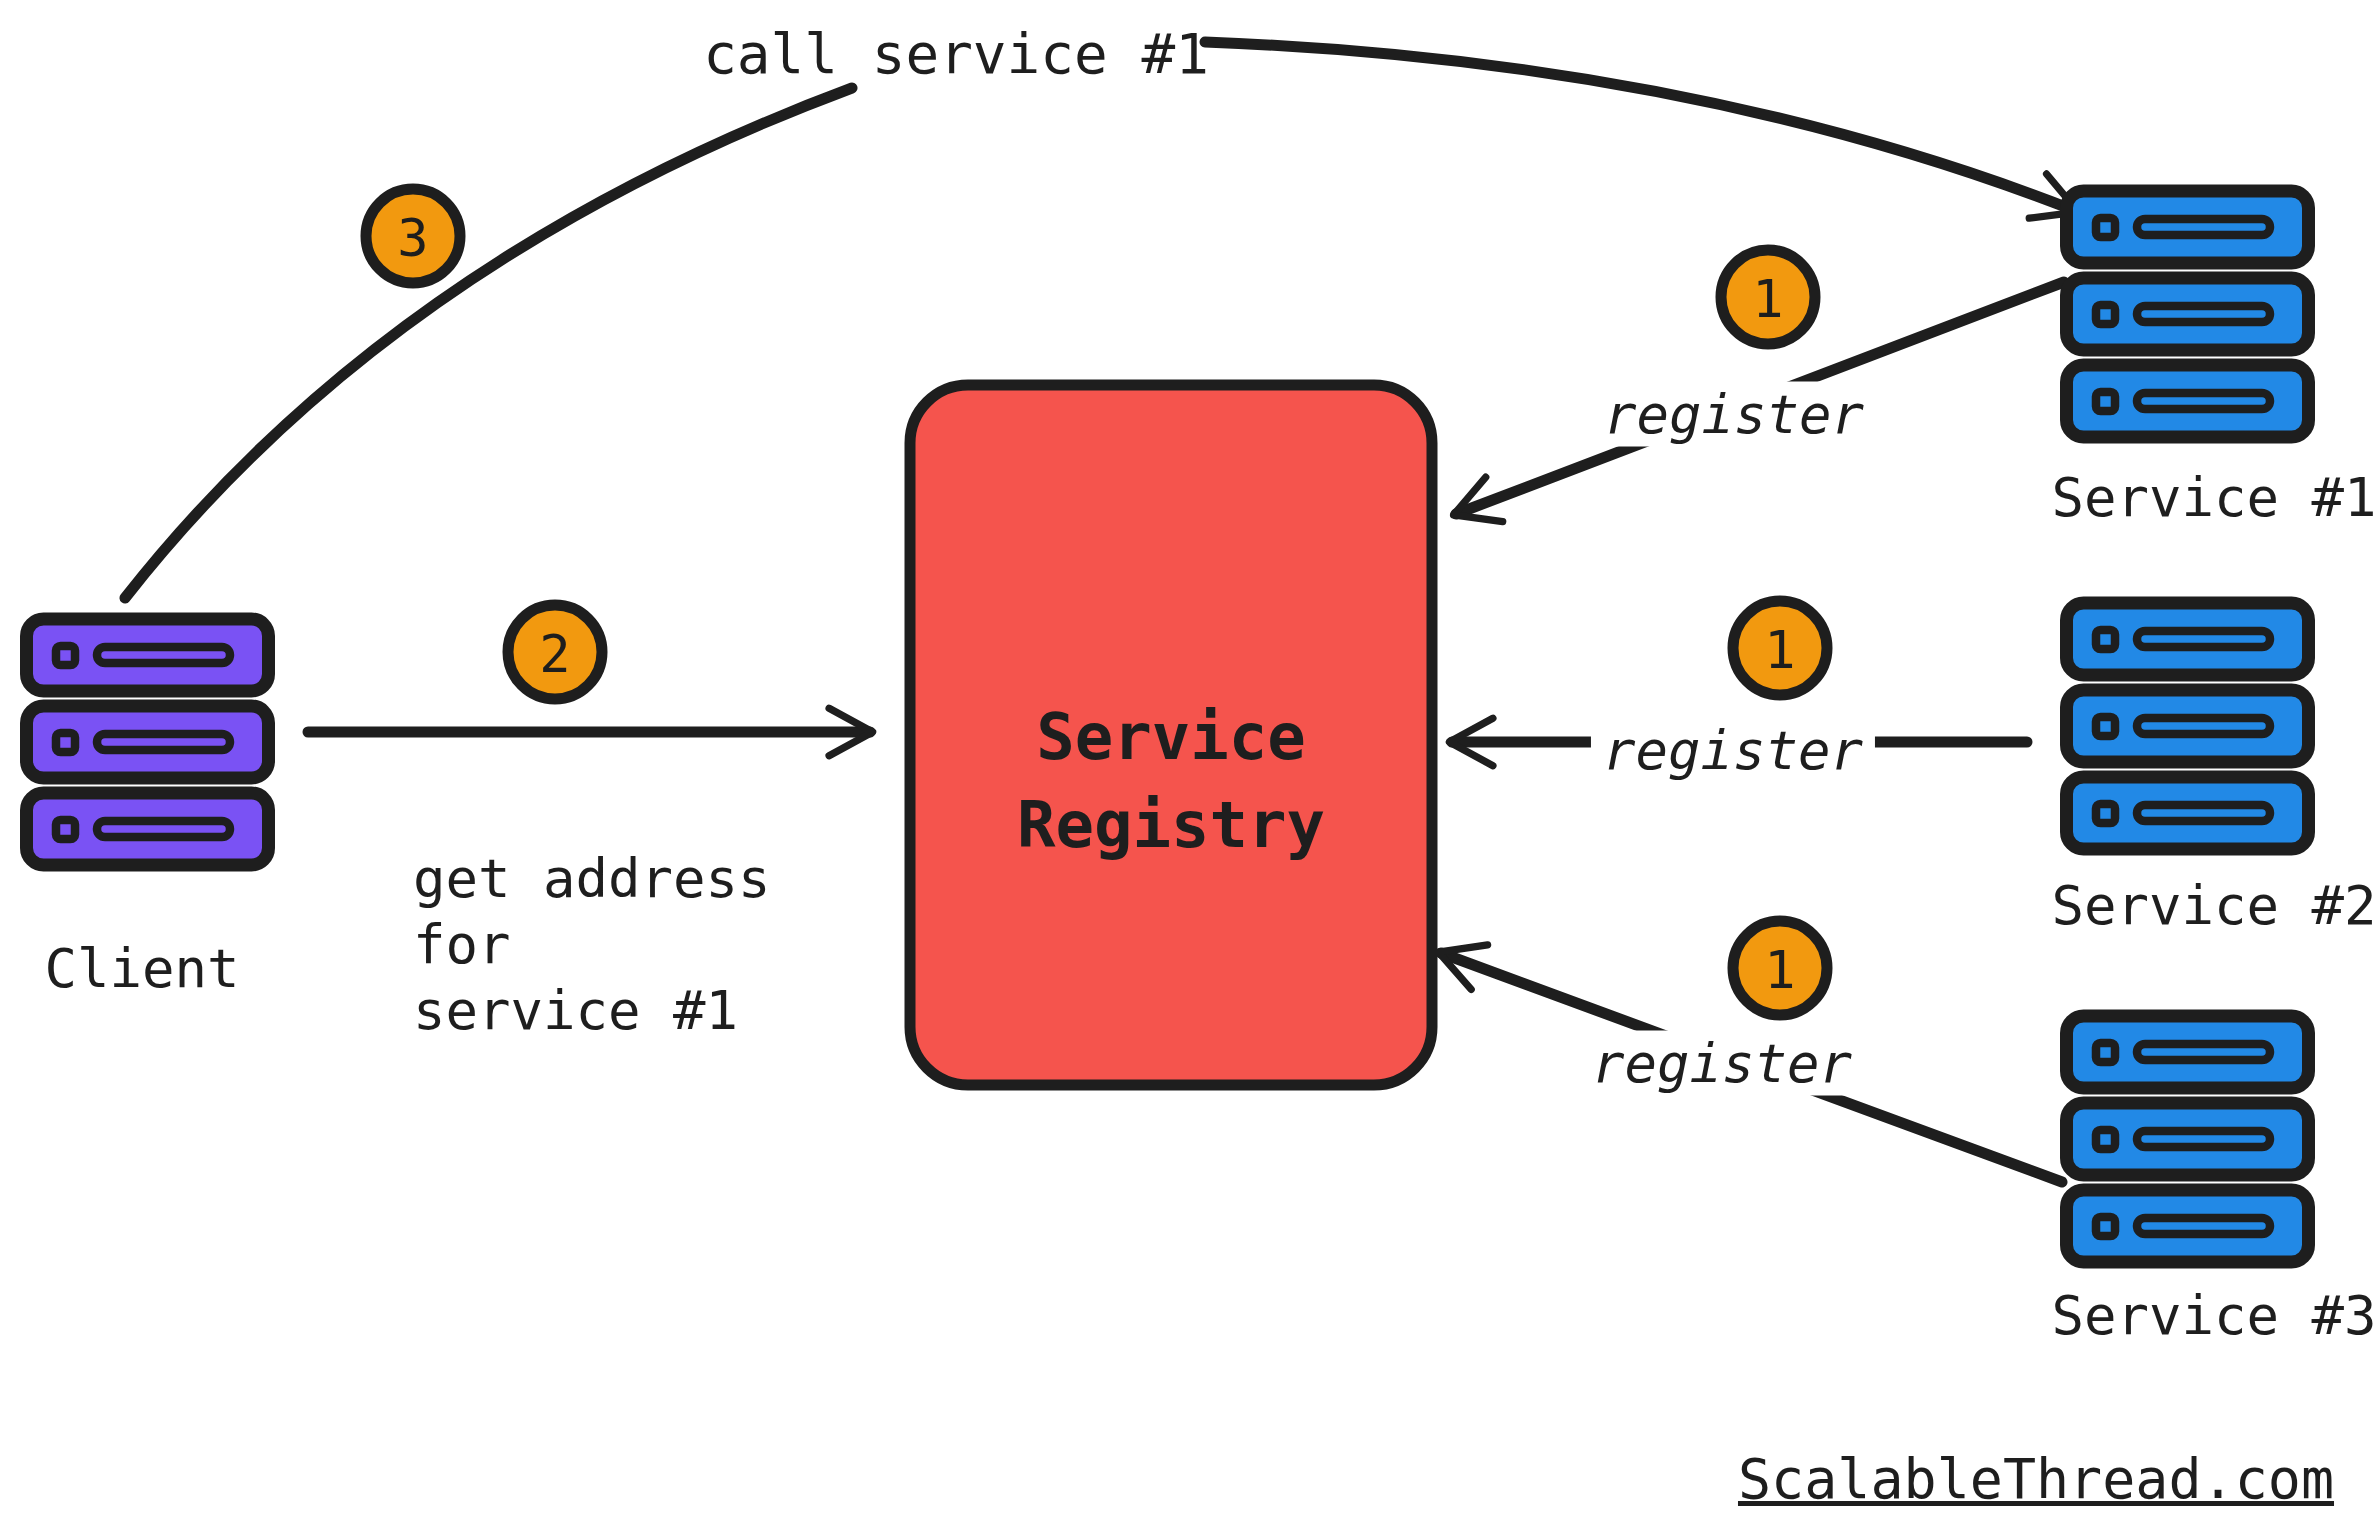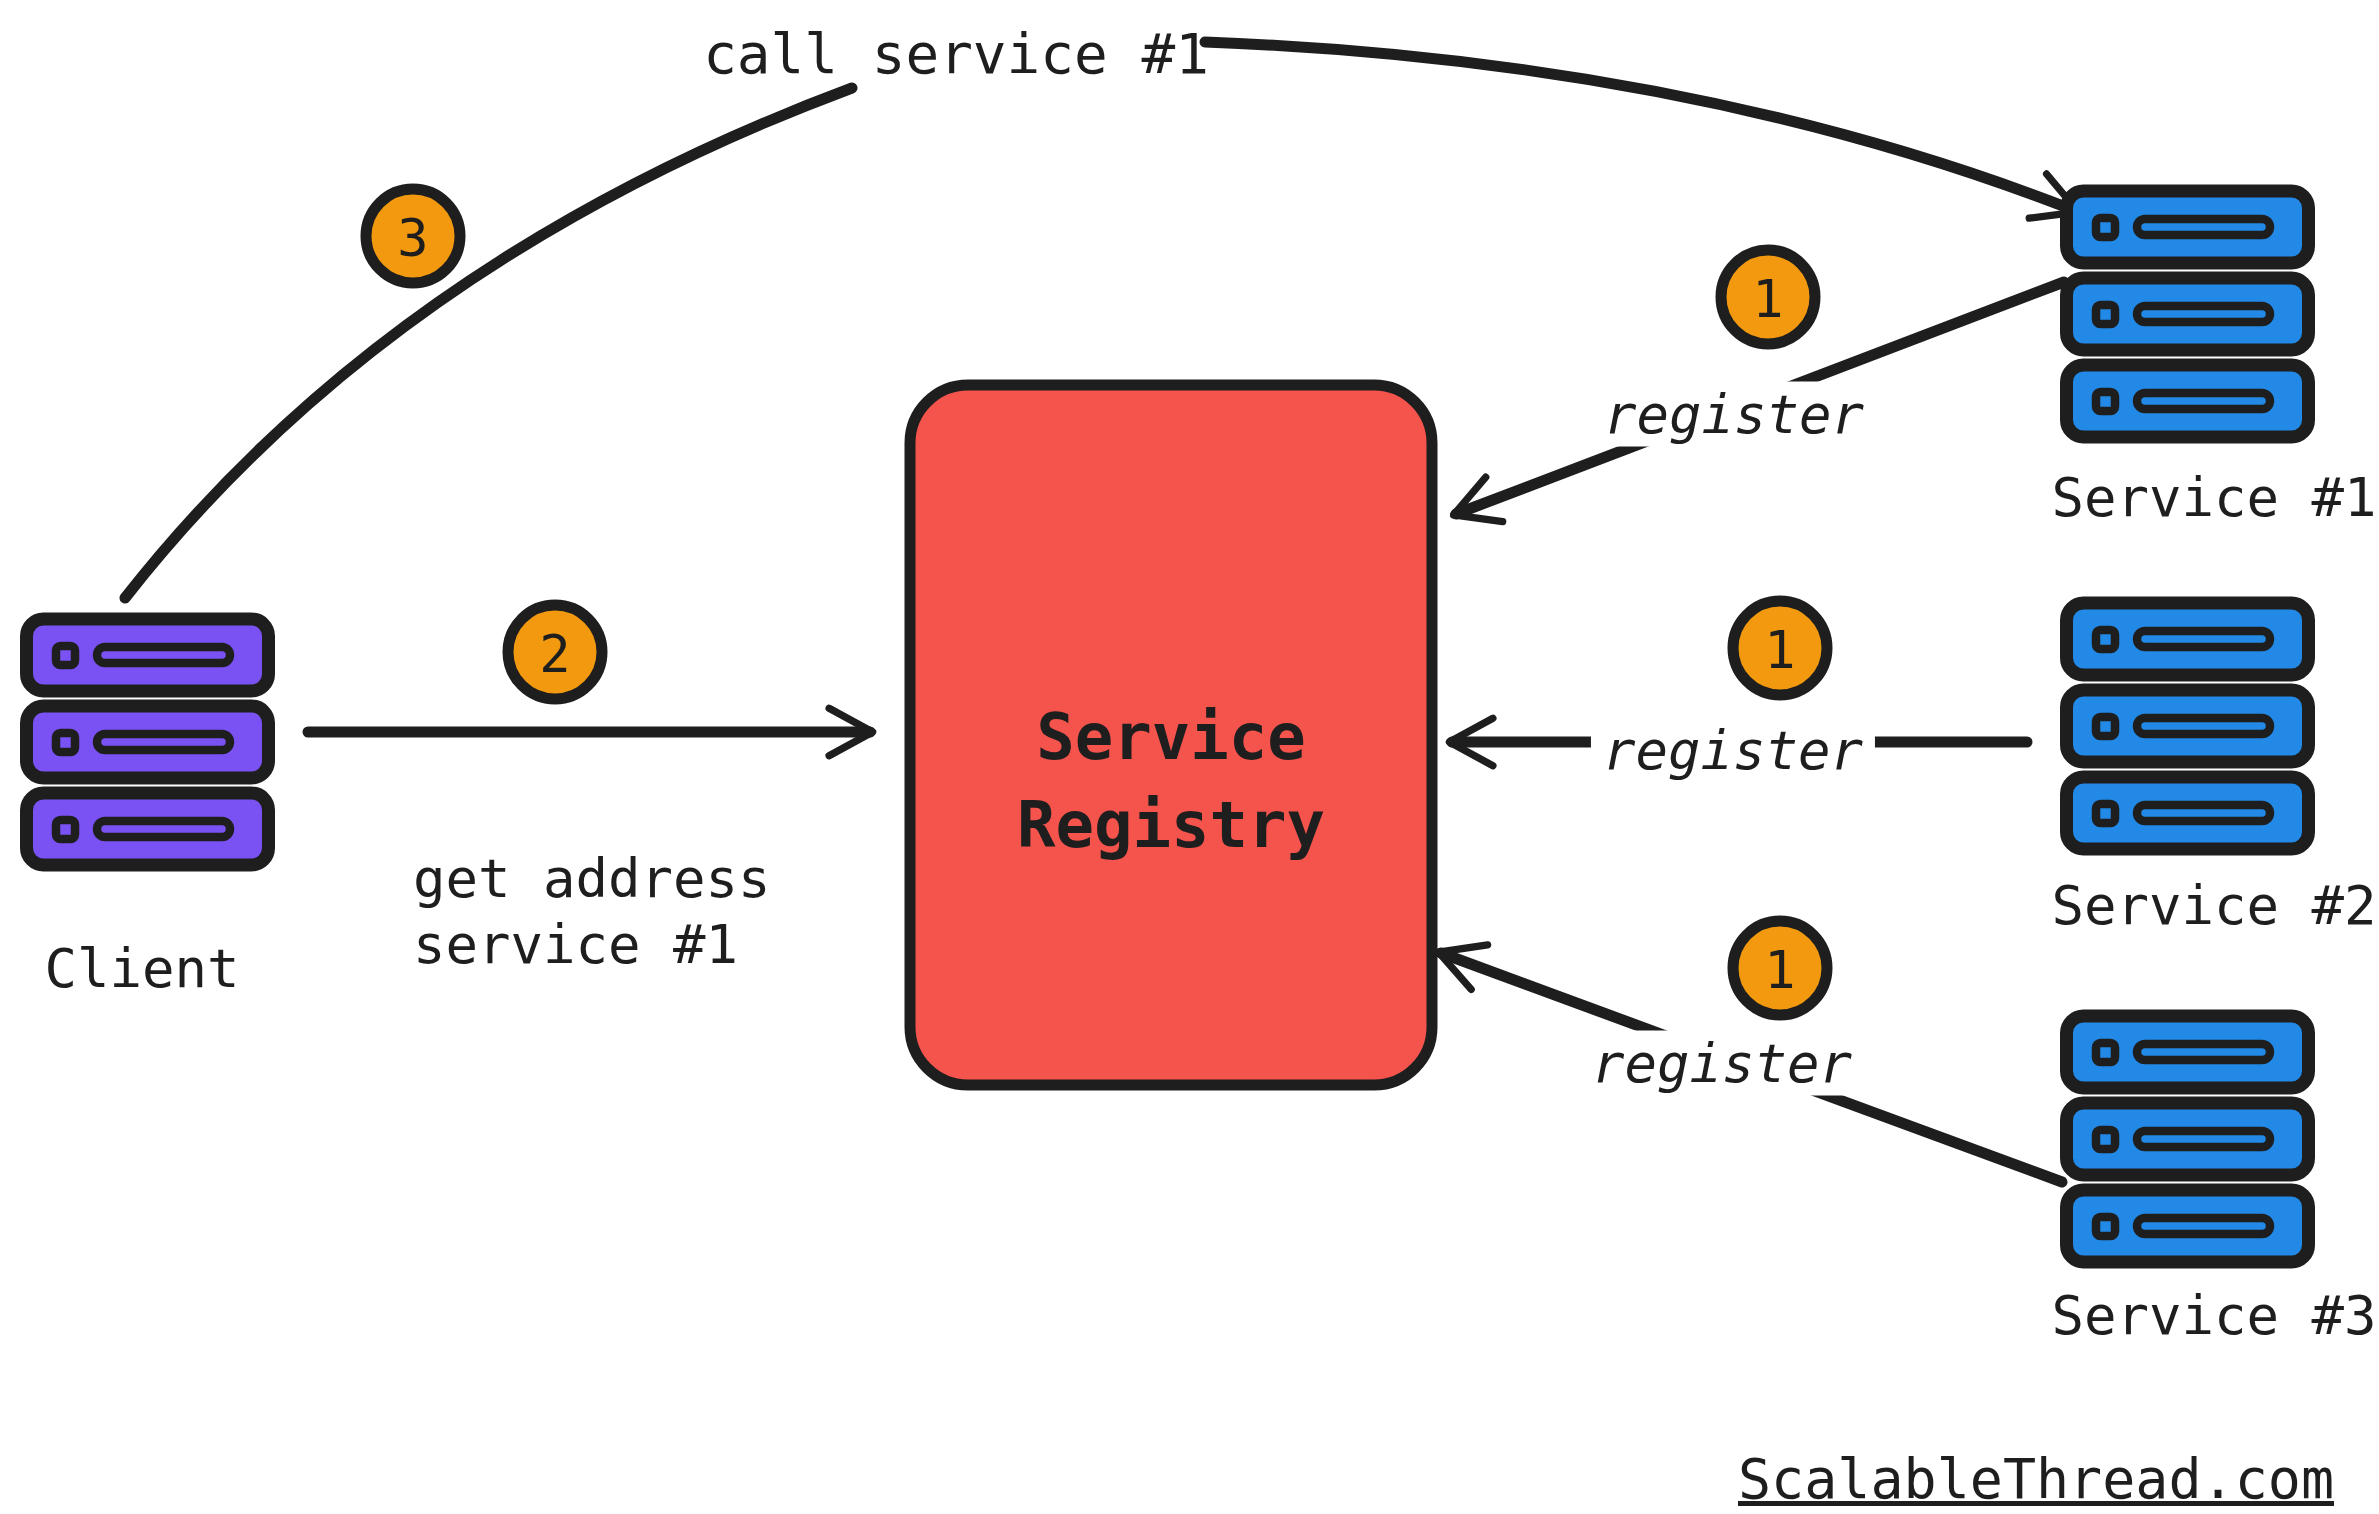--- a/index.html
+++ b/index.html
@@ -117,20 +117,21 @@
   <div class="badge-num" style="left:1780px;top:650px">1</div>
   <div class="badge-num" style="left:1780px;top:970px">1</div>
 
   <div class="lbl call" style="left:956px;top:53px">call service #1</div>
   <div class="lbl bg" style="left:1734px;top:414px">register</div>
   <div class="lbl bg" style="left:1733px;top:750px">register</div>
   <div class="lbl bg" style="left:1722px;top:1063px">register</div>
 
   <div class="multiline">
     <div>get address</div>
+    <div>for</div>
     <div>service #1</div>
   </div>
 
   <div class="registry-title">
     <div>Service</div>
     <div>Registry</div>
   </div>
 
   <div class="lbl" style="left:142px;top:968px">Client</div>
   <div class="lbl" style="left:2214px;top:497px">Service #1</div>

